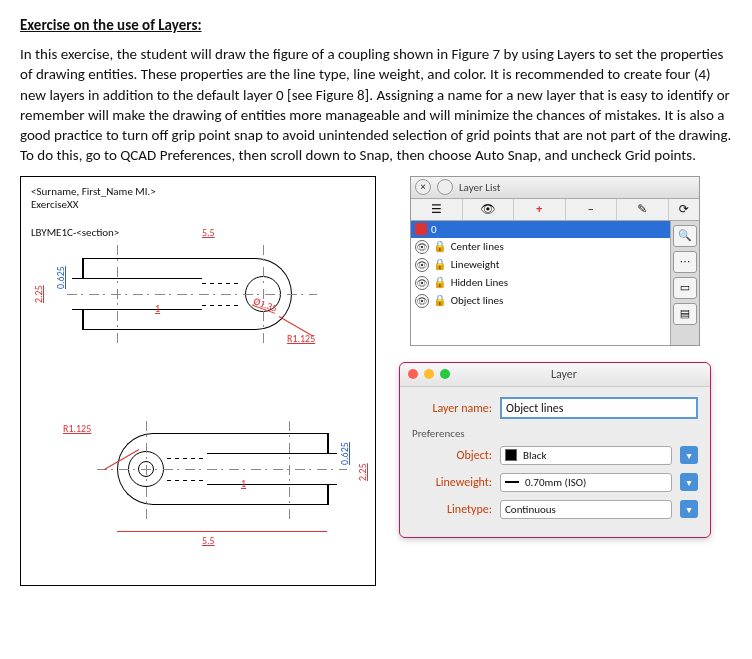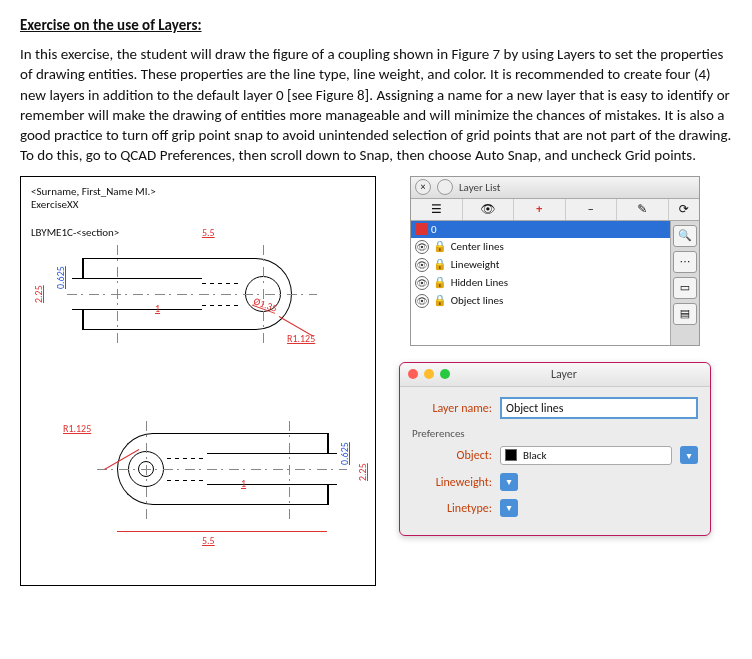--- a/index.html
+++ b/index.html
@@ -268,22 +268,29 @@
         <div class="field-row">
           <span class="field-label">Object:</span>
           <div class="combo">
             <span class="swatch"></span>
             <span style="flex:1;">Black</span>
           </div>
           <span class="combo-arrow">▾</span>
         </div>
         <div class="field-row">
           <span class="field-label">Lineweight:</span>
+          <div class="combo">
+            <span style="width:14px; height:2px; background:#000;"></span>
+            <span style="flex:1;">0.70mm (ISO)</span>
+          </div>
           <span class="combo-arrow">▾</span>
         </div>
         <div class="field-row">
           <span class="field-label">Linetype:</span>
+          <div class="combo">
+            <span style="flex:1;">Continuous</span>
+          </div>
           <span class="combo-arrow">▾</span>
         </div>
       </div>
     </div>
   </div>
 </div>
 
 </body></html>

